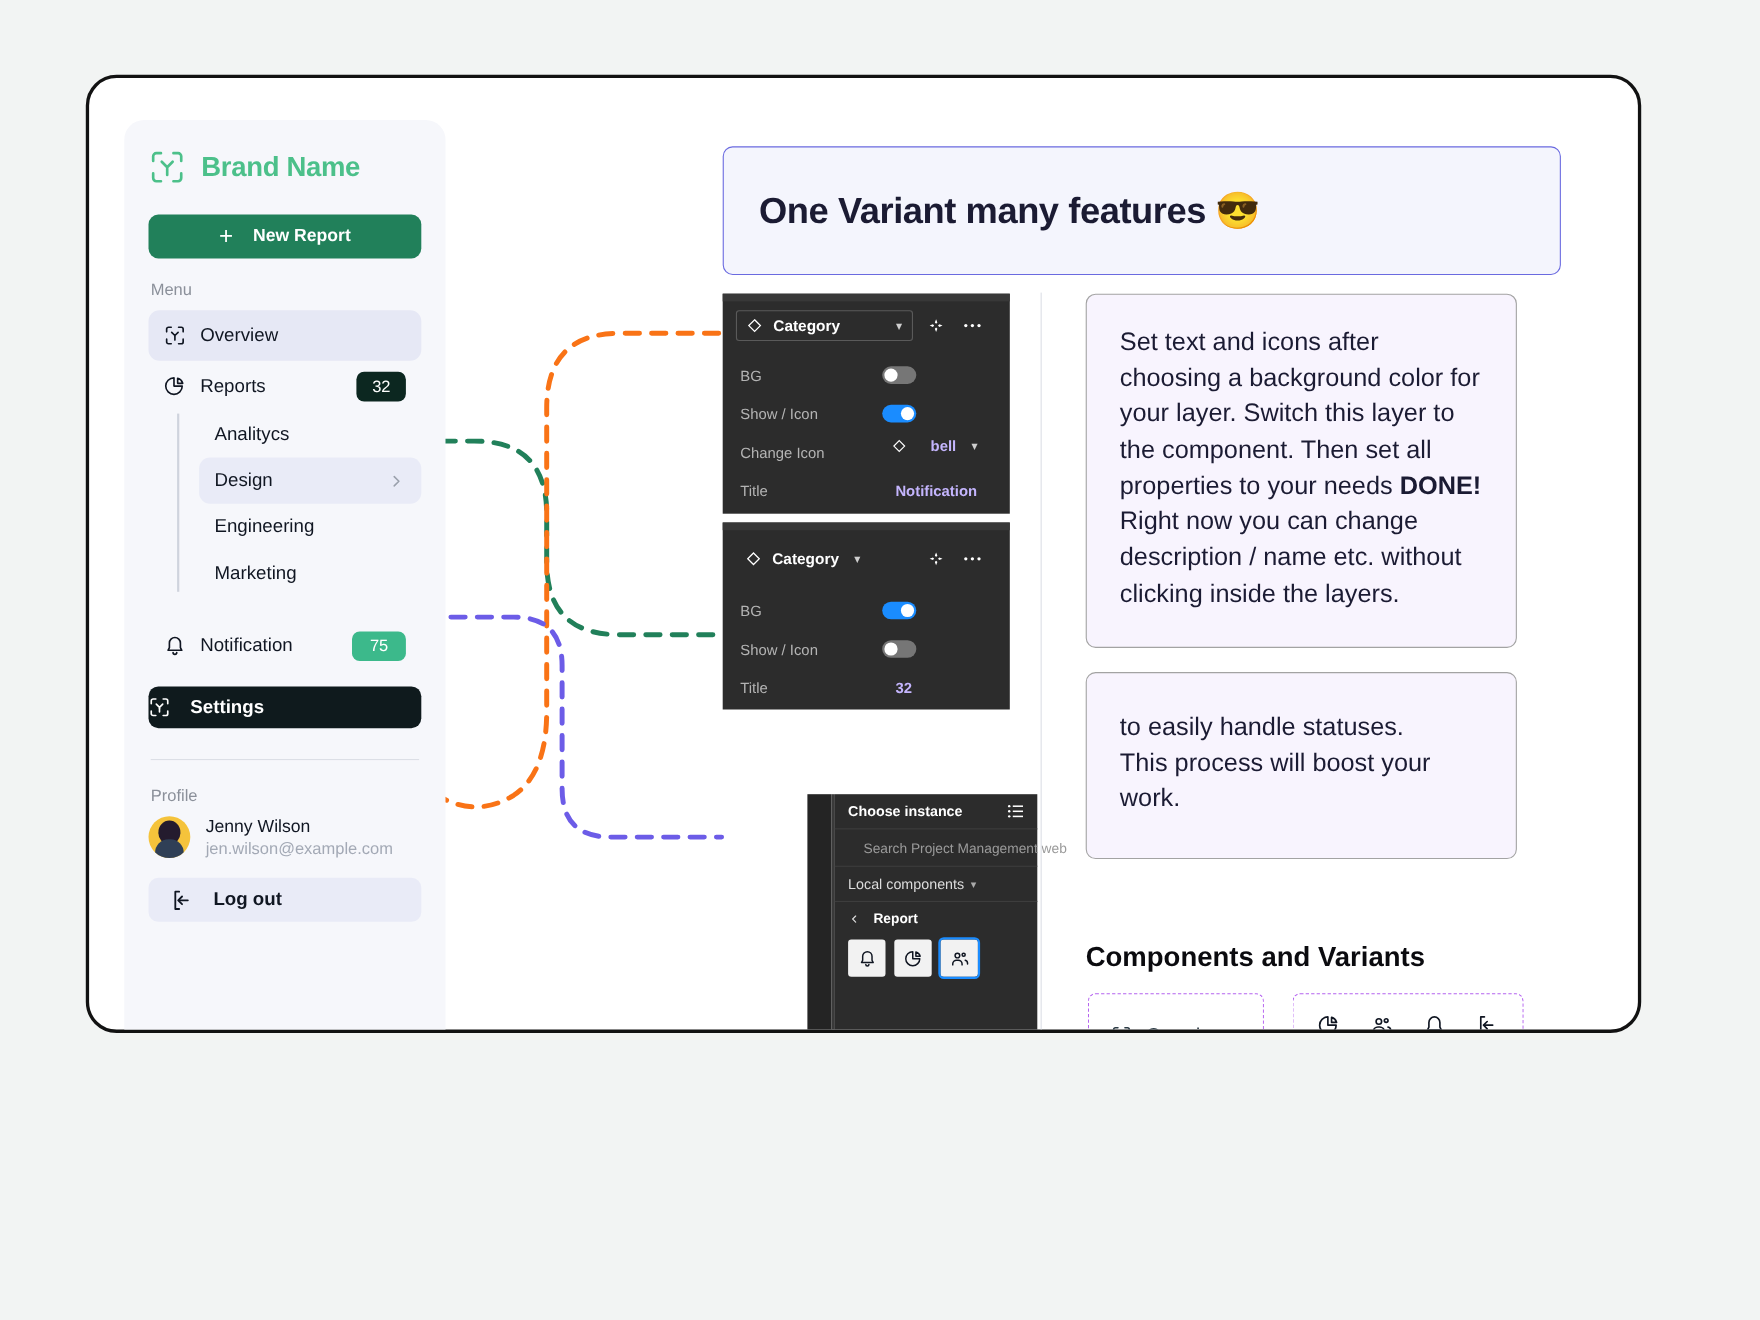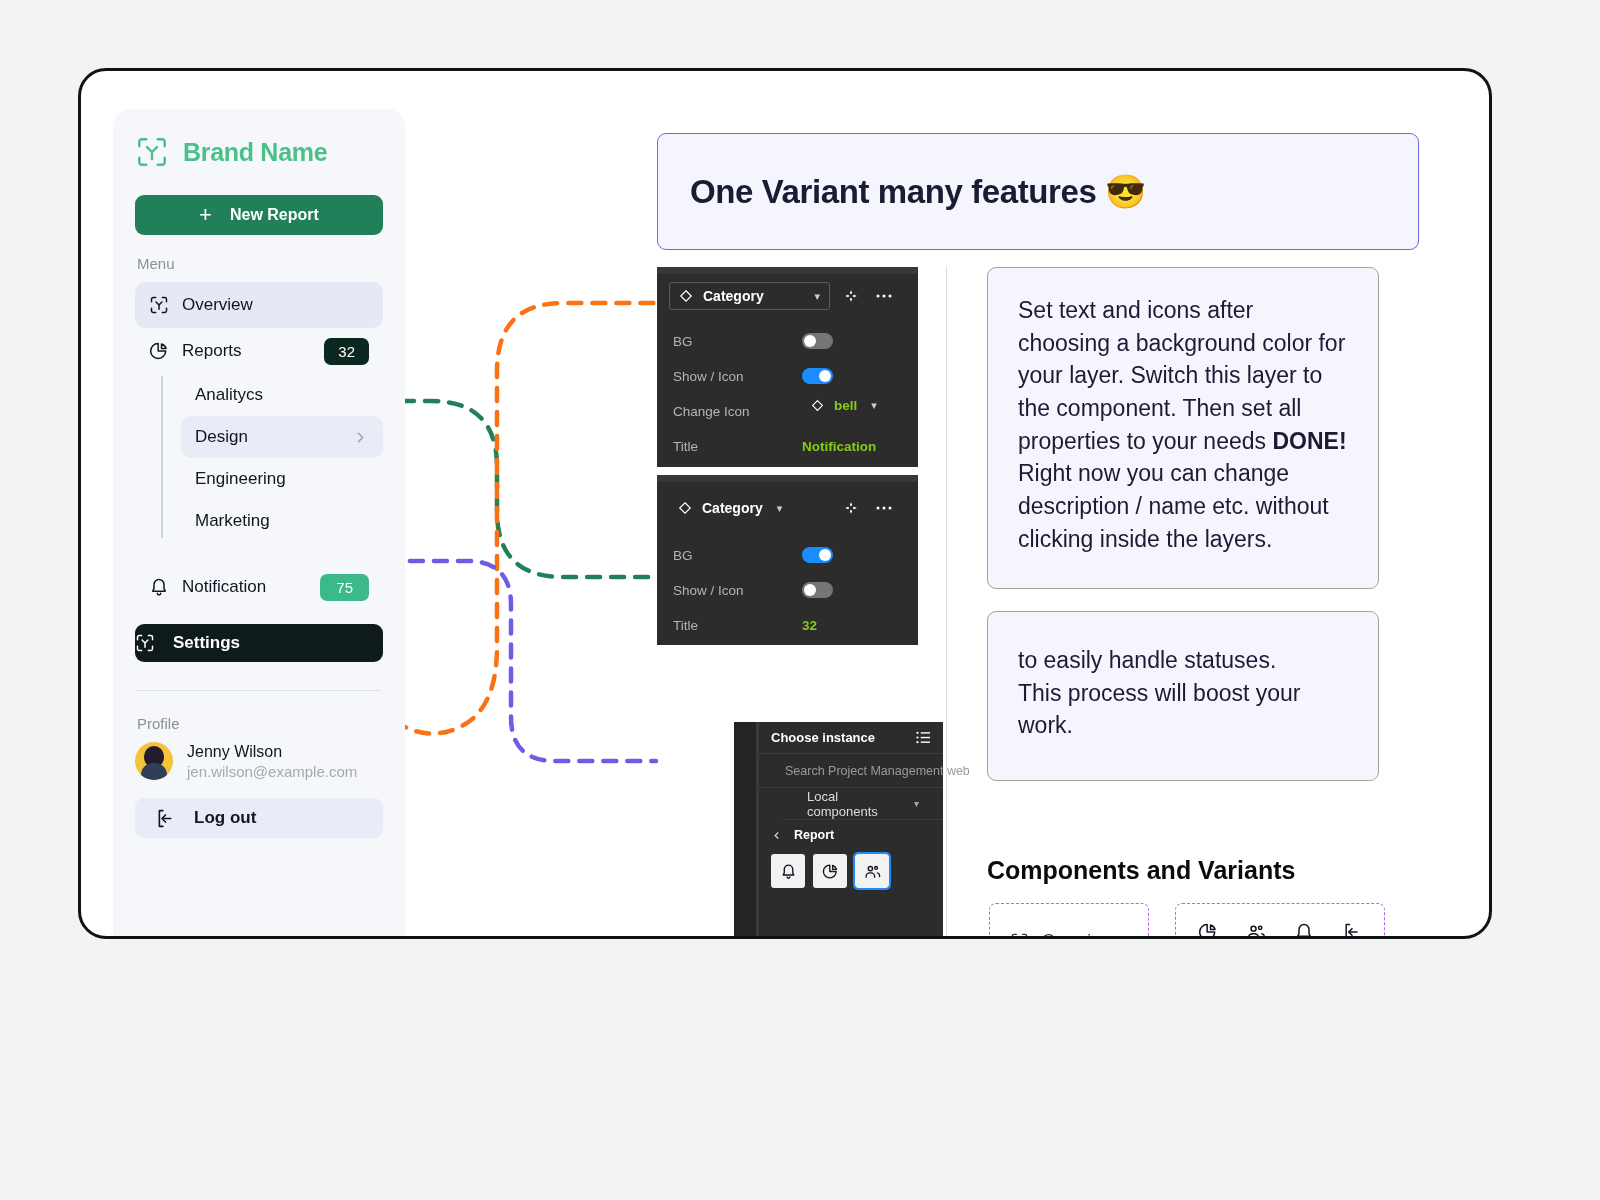--- a/index.html
+++ b/index.html
@@ -131,21 +131,21 @@
   #banner .t { font-size: 33px; font-weight: bold; color: #1b1b33; letter-spacing: -0.4px; }
 
   
   .fpanel {
     position: absolute; background: #2c2c2c; z-index: 5;
     color: #e8e8e8; font-size: 13.5px;
   }
   .fpanel .topbar { height: 7px; background: #383838; }
   .prow { display: flex; align-items: flex-end; height: 35px; padding: 0 16px; gap: 25px; }
   .prow .lab { color: #b4b4b4; width: 104px; flex: none; }
-  .prow .val { color: #84cc16; font-weight: bold; }
+  .prow .val { color: #c4b5fd; font-weight: bold; margin-left: 12px; }
 
   .catbox {
     display: flex; align-items: center; gap: 10px;
     border: 1px solid #5a5a5a; border-radius: 3px;
     height: 28px; padding: 0 9px; flex: 1;
   }
   .catbox.plain { border: none; flex: none; }
   .cat-label { font-weight: bold; color: #fff; font-size: 14px; }
   .chev { color: #cfcfcf; font-size: 11px; margin-left: auto; }
   .chev.inline { margin-left: 4px; }
@@ -171,22 +171,22 @@
     border-bottom: 1px solid #3d3d3d;
   }
   .pk-head .ttl { font-size: 13px; font-weight: bold; color: #fff; flex: 1; }
   .pk-search {
     display: flex; align-items: center; gap: 7px; height: 34px; padding: 0 12px;
     border-bottom: 1px solid #3d3d3d;
   }
   .pk-search .ph { color: #9a9a9a; font-size: 12.5px; white-space: nowrap; }
   .caret { width: 1px; height: 14px; background: #cfcfcf; }
   .pk-local {
-    display: flex; align-items: center; gap: 6px; height: 32px; padding: 0 24px;
-    color: #dcdcdc; font-size: 13px; border-bottom: 1px solid #3d3d3d; margin-left: 24px;
+    display: flex; align-items: center; gap: 6px; height: 32px; padding: 0 12px;
+    color: #dcdcdc; font-size: 13px; border-bottom: 1px solid #3d3d3d;
   }
   .pk-icons-hdr {
     display: flex; align-items: center; gap: 12px; height: 30px; padding: 0 12px;
     color: #fff; font-size: 12.5px; font-weight: bold;
   }
   .pk-grid { display: flex; gap: 8px; padding: 4px 12px 0 12px; }
   .icell {
     width: 34px; height: 34px; background: #f2f2f2; border-radius: 3px;
     display: flex; align-items: center; justify-content: center;
   }

